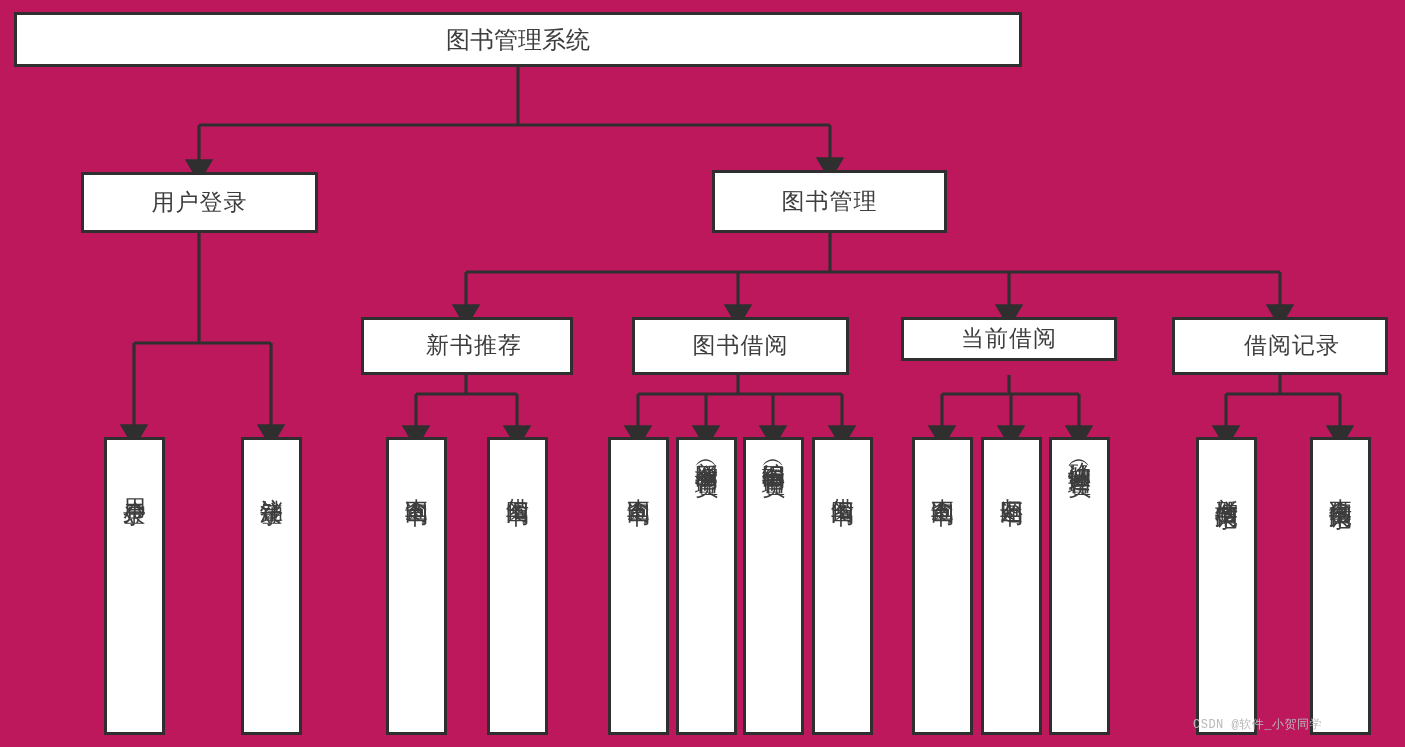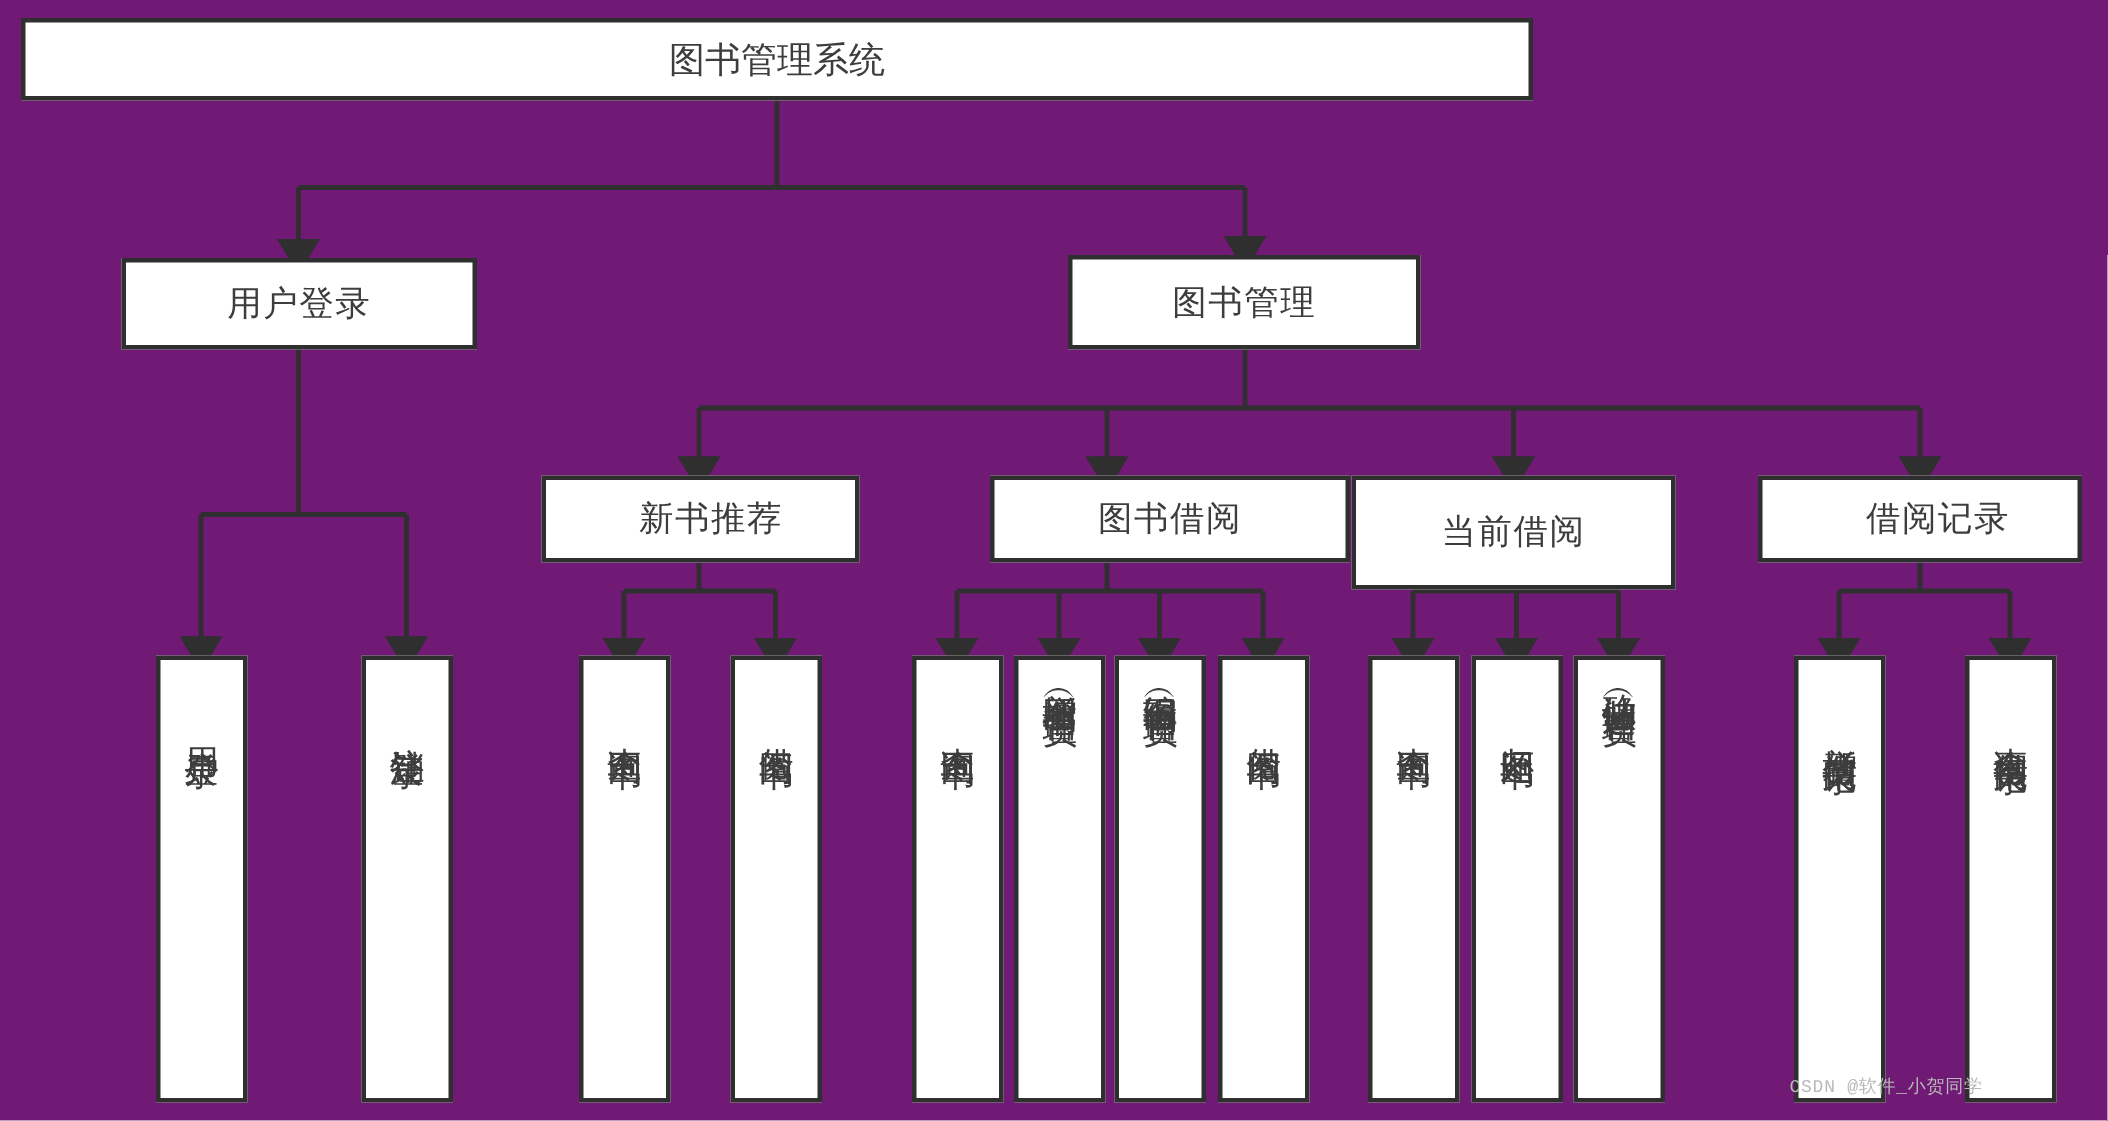--- a/index.html
+++ b/index.html
@@ -8,21 +8,21 @@
     padding: 0;
     background: #ffffff;
   }
   body {
     font-family: "Liberation Sans", "DejaVu Sans", sans-serif;
   }
   #canvas {
     position: relative;
     width: 1405px;
     height: 747px;
-    background: #701a75;
+    background: #be185d;
     overflow: hidden;
   }
   #wires {
     position: absolute;
     left: 0;
     top: 0;
     width: 1405px;
     height: 747px;
     pointer-events: none;
   }
@@ -136,24 +136,24 @@
   <div class="node h" style="left:81px; top:172px; width:237px; height:61px;">
     <span>用户登录</span>
   </div>
   <div class="node h" style="left:712px; top:170px; width:235px; height:63px;align-items:center;">
     <span>图书管理</span>
   </div>
 
   <div class="node h" style="left:361px; top:317px; width:212px; height:58px;padding-left:14px;">
     <span>新书推荐</span>
   </div>
-  <div class="node h" style="left:632px; top:317px; width:240px; height:58px;margin-left:28px;">
+  <div class="node h" style="left:632px; top:317px; width:217px; height:58px;">
     <span>图书借阅</span>
   </div>
-  <div class="node h" style="left:901px; top:317px; width:216px; height:76px;">
+  <div class="node h" style="left:901px; top:317px; width:216px; height:44px;">
     <span>当前借阅</span>
   </div>
   <div class="node h" style="left:1172px; top:317px; width:216px; height:58px;padding-left:24px;">
     <span>借阅记录</span>
   </div>
 
   <div class="node leaf" style="left:104px; top:437px; width:61px; height:298px;">
     <span class="vtext leaf-pad-top">用户登录</span>
   </div>
   <div class="node leaf" style="left:241px; top:437px; width:61px; height:298px;">

